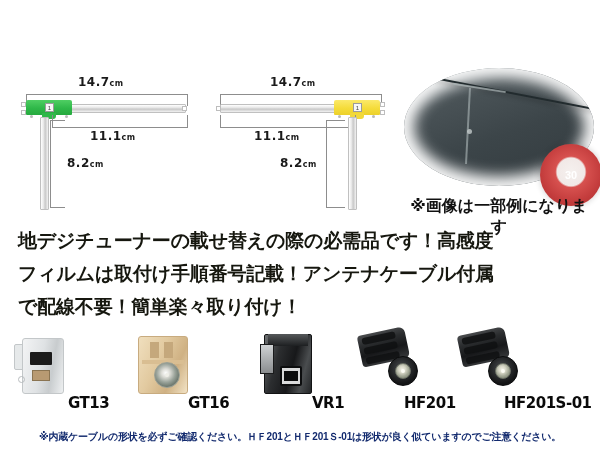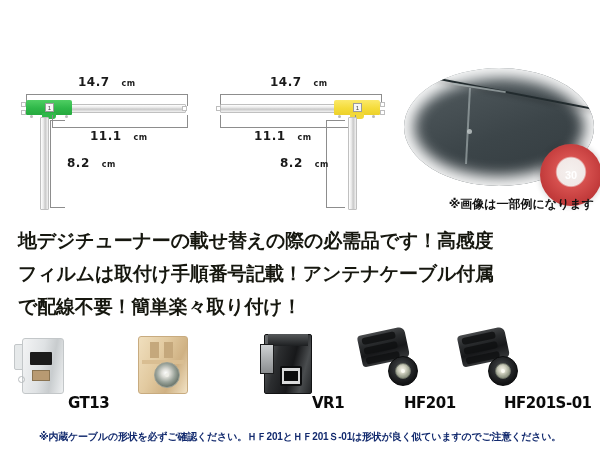--- a/index.html
+++ b/index.html
@@ -75,21 +75,21 @@
   
   .dim{position:absolute;}
   .dim-h{border-left:1px solid #8d8d8d;border-right:1px solid #8d8d8d;}
   .dim-h.top{border-top:1px solid #8d8d8d;}
   .dim-h.bot{border-bottom:1px solid #8d8d8d;}
   .dim-v{border-top:1px solid #8d8d8d;border-bottom:1px solid #8d8d8d;border-left:1px solid #8d8d8d;}
   .dim-label{
     position:absolute;font-size:12px;font-weight:bold;color:#1a1a1a;
     font-family:"DejaVu Sans",sans-serif;white-space:nowrap;letter-spacing:0.5px;
   }
-  .dim-label .unit{font-size:8px;margin-left:12px;}
+  .dim-label .unit{font-size:8px;}
 
   
   .photo-wrap{position:absolute;left:404px;top:68px;width:190px;height:120px;}
   .photo-oval{
     position:absolute;left:0;top:0;width:190px;height:118px;
     border-radius:50%;overflow:hidden;
     background:
       linear-gradient(160deg,#9fa9ab 0%,#6e787c 12%,#4a5357 26%,#3c4549 55%,#323a3e 100%);
     box-shadow:0 0 14px 10px rgba(255,255,255,.95) inset;
     filter:blur(0.2px);
@@ -108,22 +108,22 @@
     transform:rotate(3deg);
   }
   .film-photo-dot{position:absolute;left:33%;top:52%;width:5px;height:5px;border-radius:50%;background:#c3cbcb;opacity:.8;}
   .sticker{
     position:absolute;right:-8px;bottom:-18px;width:62px;height:62px;border-radius:50%;
     background:radial-gradient(circle at 50% 45%,#f5f0ee 0%,#f1e9e7 30%,#d7514f 34%,#c33c3c 65%,#a82e2e 100%);
     color:#fff;font-size:11px;font-weight:bold;text-align:center;line-height:62px;
     box-shadow:0 0 6px rgba(0,0,0,.2);filter:blur(0.4px);
   }
   .photo-caption{
-    position:absolute;left:404px;top:196px;width:190px;text-align:right;
-    font-size:12px;color:#111;font-weight:bold;
+    position:absolute;left:404px;top:196px;width:190px;text-align:center;
+    font-size:16px;color:#111;font-weight:bold;
   }
 
   
   .desc{
     position:absolute;left:0;top:222px;width:600px;height:105px;
     padding:2px 14px 0 18px;box-sizing:border-box;
   }
   .desc-line{
     font-size:19px;font-weight:bold;color:#16170f;line-height:33px;white-space:nowrap;
     letter-spacing:-0.2px;
@@ -320,20 +320,21 @@
 
     <div class="conn c-gt16">
       <div class="conn-img">
         <div class="gt16-body"></div>
         <div class="gt16-slot gt16-s1"></div>
         <div class="gt16-slot gt16-s2"></div>
         <div class="gt16-bar"></div>
         <div class="gt16-coax"></div>
         <div class="gt16-pin"></div>
       </div>
+      <div class="conn-label">GT16</div>
     </div>
 
     <div class="conn c-vr1">
       <div class="conn-img">
         <div class="vr1-body"></div>
         <div class="vr1-top"></div>
         <div class="vr1-clip"></div>
         <div class="vr1-port"></div>
         <div class="vr1-port-in"></div>
       </div>

